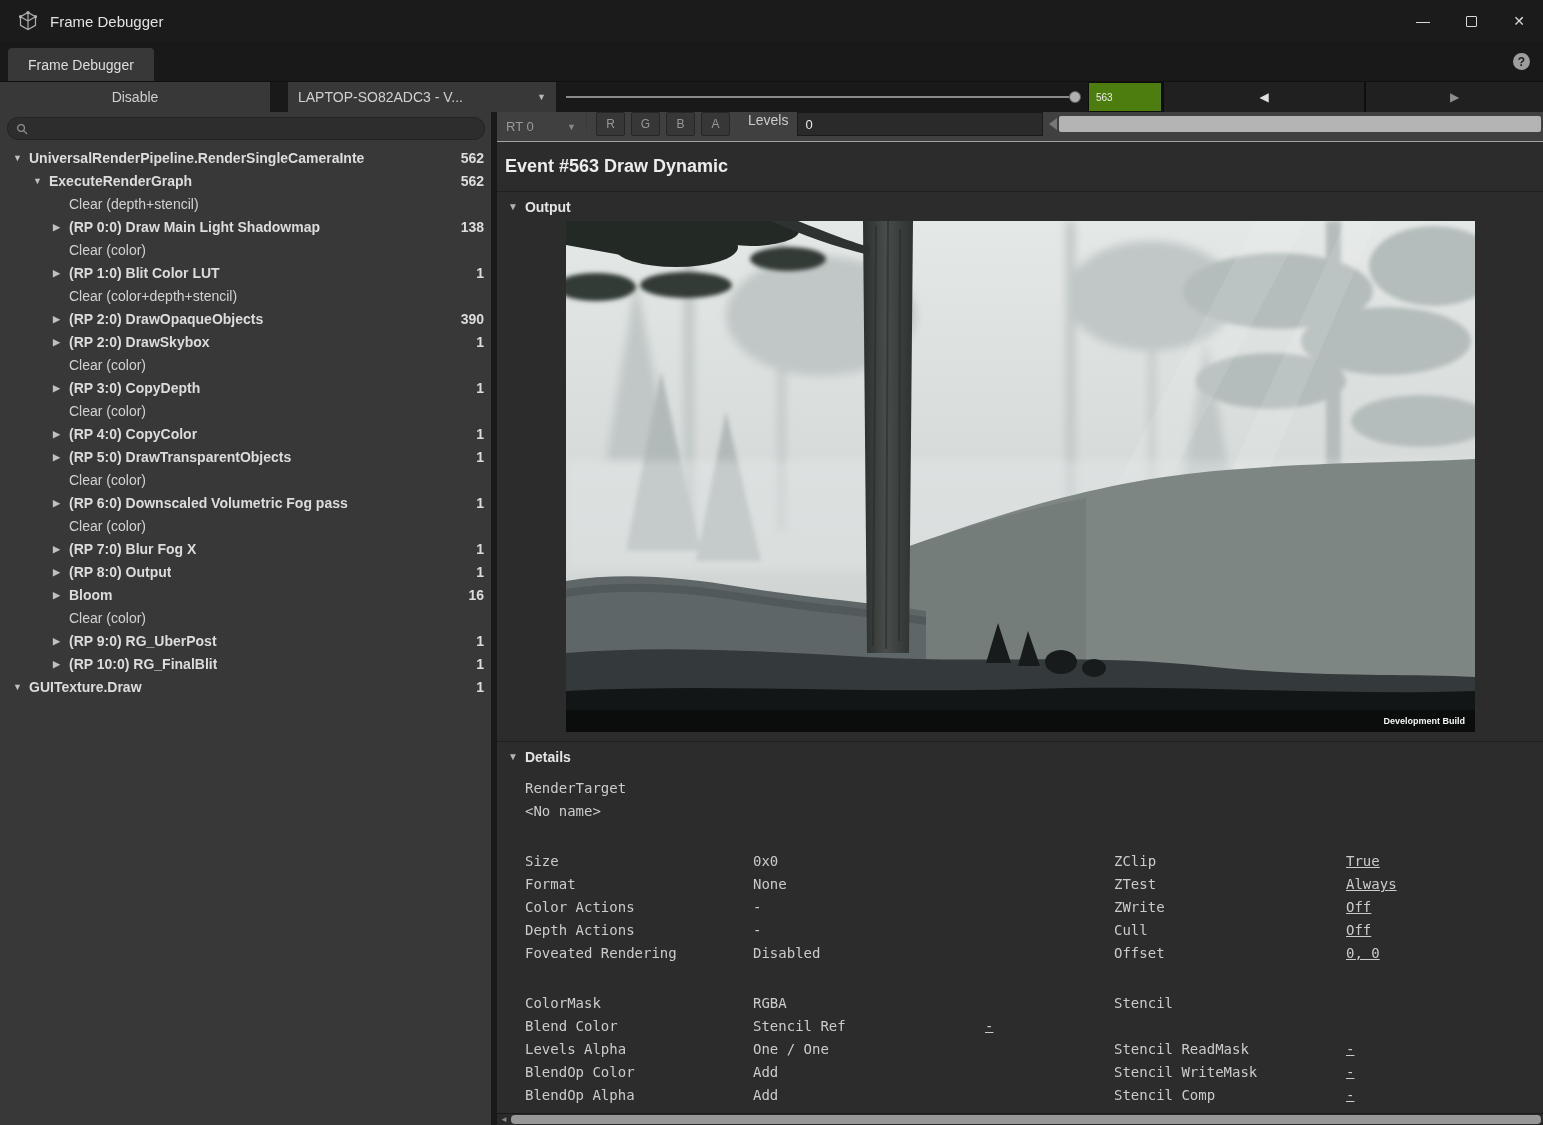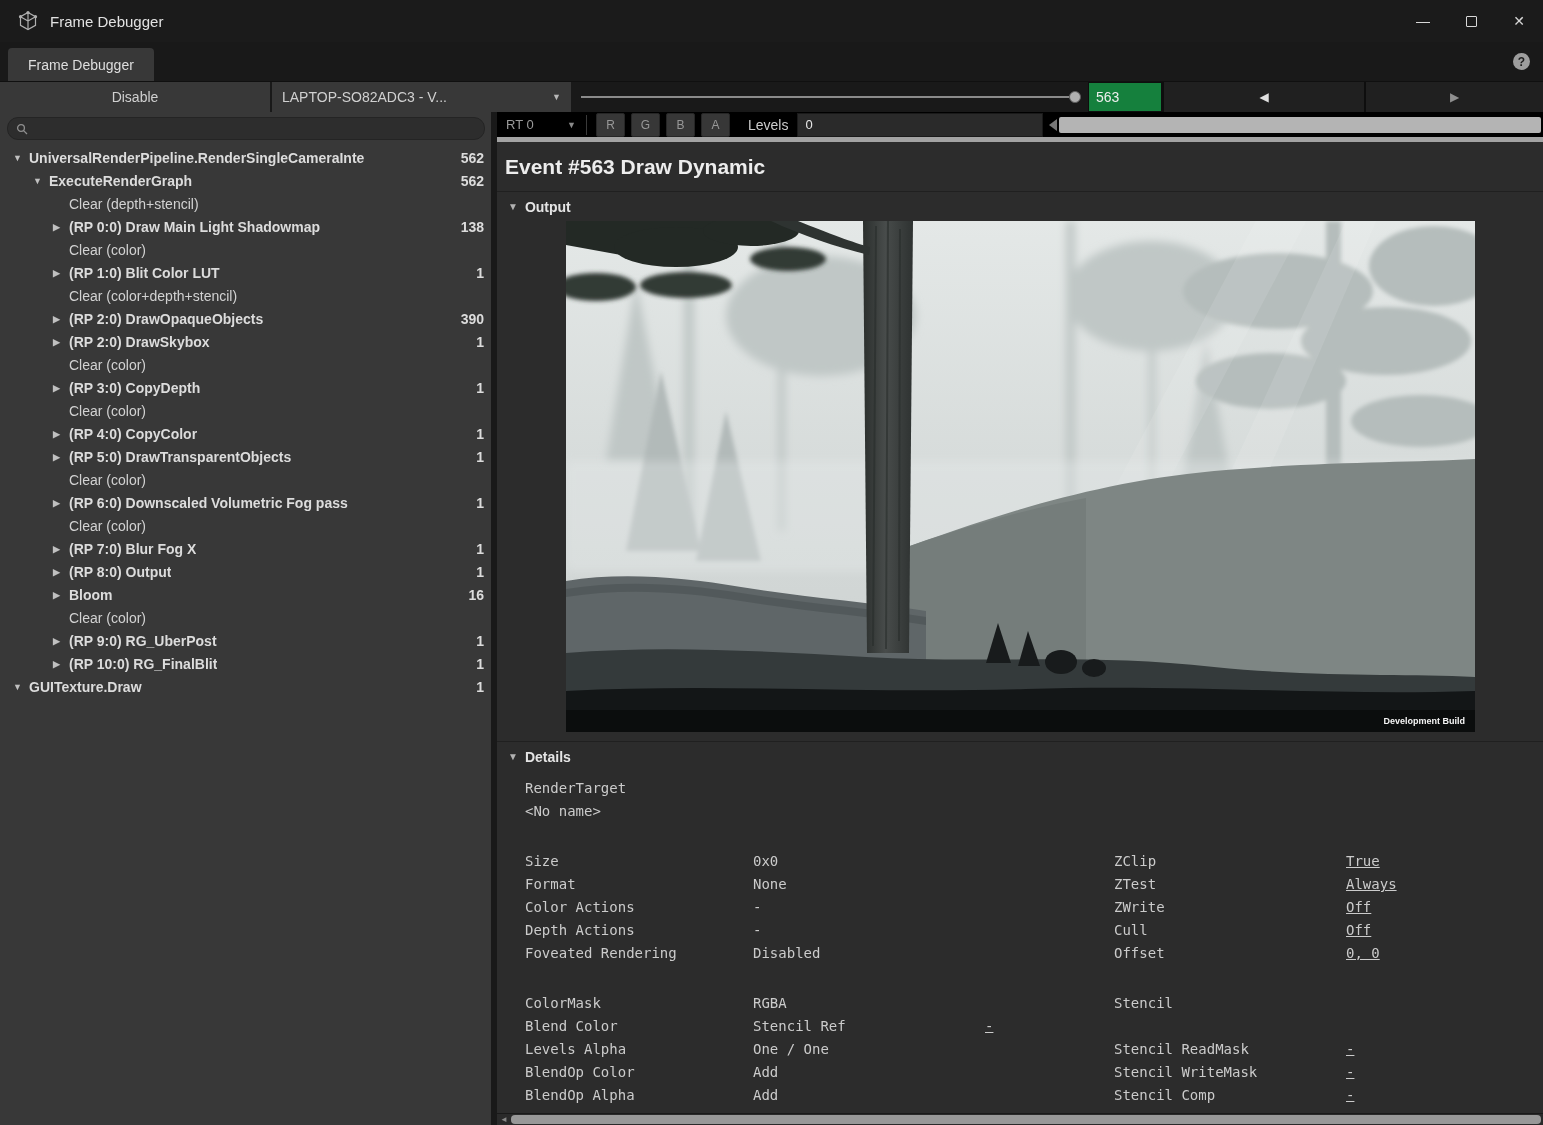--- a/index.html
+++ b/index.html
@@ -16,26 +16,26 @@
   .max-box{width:11px;height:11px;border:1px solid #d8d8d8;border-radius:1px;display:block;}
 
   
   .tabbar{flex:0 0 39px;background:#191919;display:flex;align-items:flex-end;position:relative;}
   .tab{height:33px;margin-left:8px;background:#383838;border-radius:4px 4px 0 0;padding:0 20px;display:flex;align-items:center;font-size:14px;color:#dedede;}
   .help-icon{position:absolute;right:13px;top:11px;width:17px;height:17px;border-radius:50%;background:#9d9d9d;color:#1d1d1d;font-size:12px;font-weight:bold;display:flex;align-items:center;justify-content:center;}
 
   
   .toolbar{flex:0 0 31px;background:#191919;display:flex;align-items:stretch;border-top:1px solid #101010;}
   .disable-btn{width:270px;background:#383838;display:flex;align-items:center;justify-content:center;font-size:14px;color:#d0d0d0;}
-  .target-dd{width:299px;background:#383838;margin-left:2px;display:flex;align-items:center;padding:0 10px;font-size:14px;color:#d0d0d0;text-align:right;}
+  .target-dd{width:268px;background:#383838;margin-left:18px;display:flex;align-items:center;padding:0 10px;font-size:14px;color:#d0d0d0;text-align:right;}
   .target-dd .caret{margin-left:auto;font-size:9px;color:#b8b8b8;}
   .slider-zone{flex:1;position:relative;}
   .slider-track{position:absolute;left:10px;right:16px;top:50%;height:2px;margin-top:-1px;background:#8a8a8a;}
   .slider-handle{position:absolute;right:7px;top:50%;width:12px;height:12px;margin-top:-6px;border-radius:50%;background:#b0b0b0;border:1px solid #5d5d5d;}
-  .event-field{width:74px;background:#15803d;border:1px solid #0e0e0e;display:flex;align-items:center;padding-left:7px;font-size:14px;color:#eeeeee;}
+  .event-field{width:74px;background:#4d7c0f;border:1px solid #0e0e0e;display:flex;align-items:center;padding-left:7px;font-size:10px;color:#eeeeee;}
   .nav-btn{display:flex;align-items:center;justify-content:center;border-left:2px solid #0e0e0e;background:#202020;font-size:12px;}
   .nav-btn.prev{width:202px;color:#e0e0e0;}
   .nav-btn.next{width:179px;color:#8f8f8f;}
 
   
   .main{flex:1;display:flex;min-height:0;}
   .left-panel{flex:0 0 491px;background:#383838;display:flex;flex-direction:column;min-height:0;}
   .search-row{padding:5px 6px 3px 7px;}
   .search-box{height:23px;background:#2d2d2d;border:1px solid #242424;border-radius:11px;display:flex;align-items:center;padding:0 8px;}
   .search-box svg{flex:0 0 auto;margin-right:6px;}
@@ -44,32 +44,32 @@
   .tree-row{height:23px;display:flex;align-items:center;font-size:14px;color:#d2d2d2;padding-right:7px;white-space:nowrap;}
   .tree-row.bold{font-weight:bold;color:#dcdcdc;}
   .tree-row.selected{background:var(--selection,#4478ba);color:#ffffff;}
   .tree-row.selected .arrow{color:#ffffff;}
   .arrow{flex:0 0 18px;font-size:9px;color:#c0c0c0;padding-left:2px;}
   .tree-label{overflow:hidden;flex:0 1 auto;}
   .count{margin-left:auto;padding-left:8px;}
 
   
   .right-panel{flex:1;min-width:0;background:#2c2c2c;border-left:6px solid #191919;display:flex;flex-direction:column;min-height:0;position:relative;}
-  .rt-bar{flex:0 0 30px;background:#000000;border-bottom:5px solid #a3a3a3;display:flex;align-items:center;padding-left:9px;}
+  .rt-bar{flex:0 0 30px;background:#404040;border-bottom:1px solid #a3a3a3;display:flex;padding-left:9px;}
   .rt-dd{display:flex;align-items:center;width:80px;color:#9a9a9a;font-size:13px;}
   .rt-dd .caret{margin-left:auto;margin-right:10px;font-size:9px;color:#8a8a8a;}
   .vsep{width:1px;height:20px;background:#3a3a3a;margin-right:9px;}
   .chans{display:flex;}
   .chan-btn{width:29px;height:24px;background:#373737;border:1px solid #262626;border-radius:2px;margin-right:6px;display:flex;align-items:center;justify-content:center;font-size:12px;color:#989898;}
   .levels-label{font-size:14px;color:#cccccc;margin:0 9px 0 12px;}
   .levels-field{width:246px;height:24px;background:#2a2a2a;border:1px solid #1a1a1a;display:flex;align-items:center;padding-left:7px;font-size:13px;color:#e8e8e8;}
   .levels-slider{flex:1;height:24px;display:flex;align-items:center;margin:0 2px 0 6px;}
   .lv-handle{width:0;height:0;border-top:6px solid transparent;border-bottom:6px solid transparent;border-right:8px solid #777777;margin-right:2px;}
   .lv-track{flex:1;height:16px;background:#b4b4b4;border-radius:2px;}
-  .event-header{flex:0 0 50px;display:flex;align-items:center;padding-left:8px;font-size:21px;font-weight:bold;color:#ededed;border-bottom:1px solid #202020;}
+  .event-header{flex:0 0 50px;display:flex;align-items:center;padding-left:8px;font-size:18px;font-weight:bold;color:#ededed;border-bottom:1px solid #202020;}
   .section-head{height:29px;display:flex;align-items:center;padding-left:11px;font-size:14px;font-weight:bold;color:#e4e4e4;}
   .tri{font-size:10px;color:#b2b2b2;margin-right:7px;}
   .output-image{margin-left:69px;width:909px;height:511px;background:#101010;}
   .output-image svg{display:block;width:100%;height:100%;}
   .details-section{flex:1;min-height:0;margin-top:9px;border-top:1px solid #202020;overflow:hidden;}
   .details-body{padding:6px 0 0 28px;font-family:"DejaVu Sans Mono",monospace;font-size:14px;line-height:23px;color:#cbcbcb;}
   .detail-group{margin-top:27px;}
   .detail-row{display:flex;}
   .dl1{flex:0 0 228px;}
   .dv1{flex:0 0 361px;}

